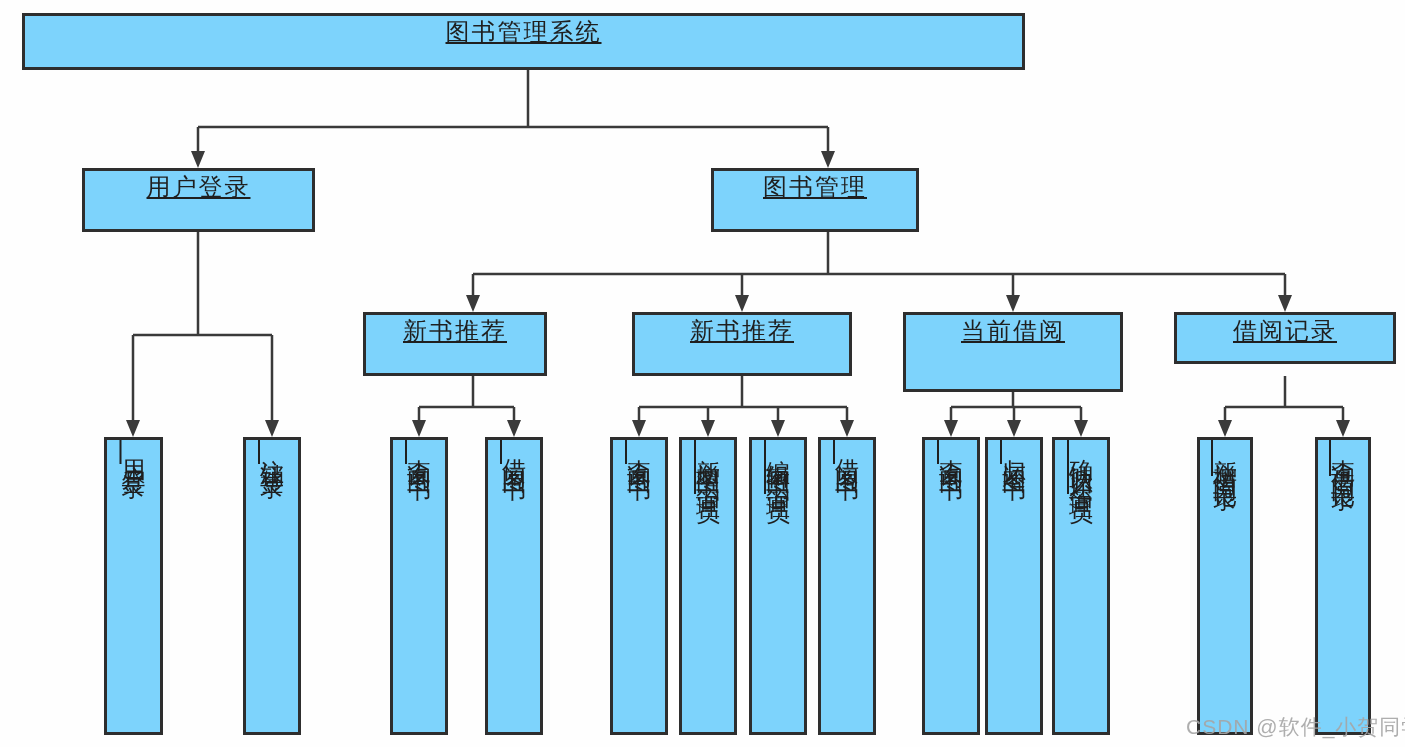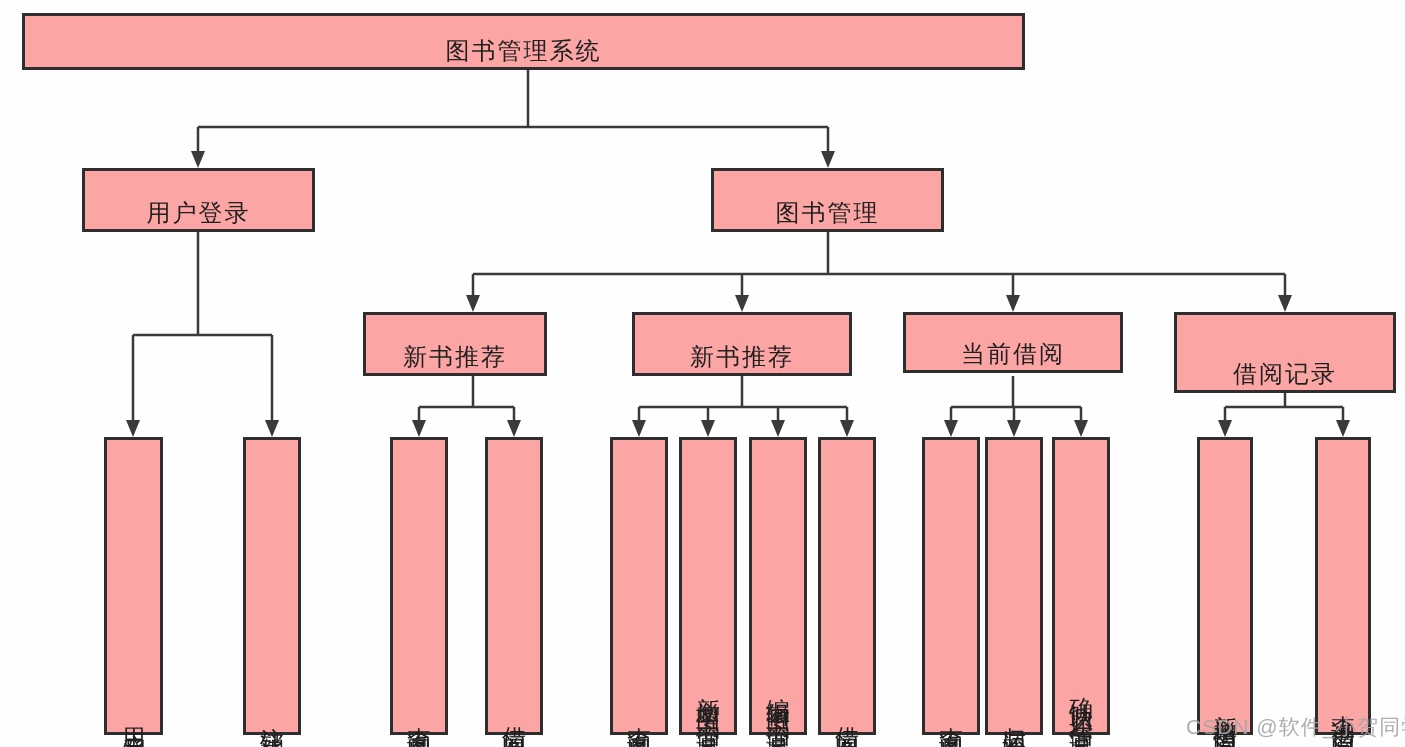--- a/index.html
+++ b/index.html
@@ -8,26 +8,27 @@
     width:1405px;height:747px;
     background:#fefefe;
     font-family:"Liberation Sans", sans-serif;
     overflow:hidden;
   }
   .wires{position:absolute;left:0;top:0;z-index:1;}
   .node{
     position:absolute;
     box-sizing:border-box;
     border:3px solid #2e2e2e;
-    background:#fca5a5;
+    background:#7dd3fc;
     display:flex;
-    align-items:flex-end;
+    align-items:flex-start;
     justify-content:center;
     color:#1f1f1f;
     z-index:2;
+    text-decoration:underline;
   }
   .node .lbl{
     font-size:24px;
     white-space:nowrap;
     letter-spacing:2px;
   }
   .node.v .lbl{
     writing-mode:vertical-rl;   
     letter-spacing:6px;
     white-space:normal;
@@ -52,34 +53,34 @@
     <path id="wire-arrows" stroke="none" d="M191 151 L205 151 L198 168 Z M821 151 L835 151 L828 168 Z M126 420 L140 420 L133 437 Z M265 420 L279 420 L272 437 Z M466 295 L480 295 L473 312 Z M735 295 L749 295 L742 312 Z M1006 295 L1020 295 L1013 312 Z M1278 295 L1292 295 L1285 312 Z M412 420 L426 420 L419 437 Z M507 420 L521 420 L514 437 Z M632 420 L646 420 L639 437 Z M701 420 L715 420 L708 437 Z M771 420 L785 420 L778 437 Z M840 420 L854 420 L847 437 Z M944 420 L958 420 L951 437 Z M1007 420 L1021 420 L1014 437 Z M1074 420 L1088 420 L1081 437 Z M1218 420 L1232 420 L1225 437 Z M1336 420 L1350 420 L1343 437 Z" fill="#3a3a3a"></path>
   </svg>
 
   <div class="node h" style="left:22px;top:13px;width:1003px;height:57px">
     <span class="lbl">图书管理系统</span>
   </div>
 
   <div class="node h" style="left:82px;top:168px;width:233px;height:64px">
     <span class="lbl">用户登录</span>
   </div>
-  <div class="node h" style="left:711px;top:168px;width:233px;height:64px">
+  <div class="node h" style="left:711px;top:168px;width:208px;height:64px">
     <span class="lbl">图书管理</span>
   </div>
 
   <div class="node h" style="left:363px;top:312px;width:184px;height:64px">
     <span class="lbl">新书推荐</span>
   </div>
   <div class="node h" style="left:632px;top:312px;width:220px;height:64px">
     <span class="lbl">新书推荐</span>
   </div>
-  <div class="node h" style="left:903px;top:312px;width:220px;height:61px">
+  <div class="node h" style="left:903px;top:312px;width:220px;height:80px">
     <span class="lbl">当前借阅</span>
   </div>
-  <div class="node h" style="left:1174px;top:312px;width:222px;height:81px">
+  <div class="node h" style="left:1174px;top:312px;width:222px;height:52px">
     <span class="lbl">借阅记录</span>
   </div>
 
   <div class="node v" style="left:104px;top:437px;width:59px;height:298px">
     <span class="lbl">用户登录</span>
   </div>
   <div class="node v" style="left:243px;top:437px;width:58px;height:298px">
     <span class="lbl">注销登录</span>
   </div>
 

